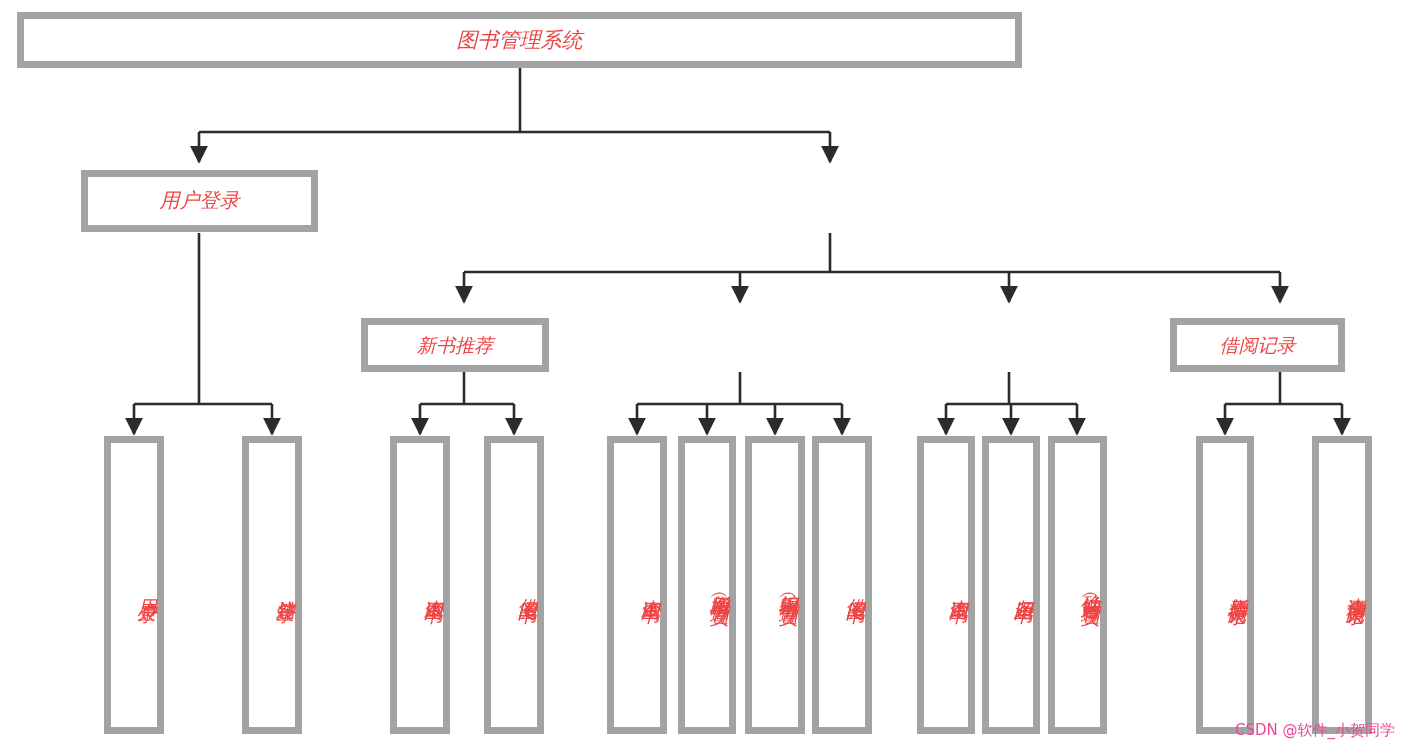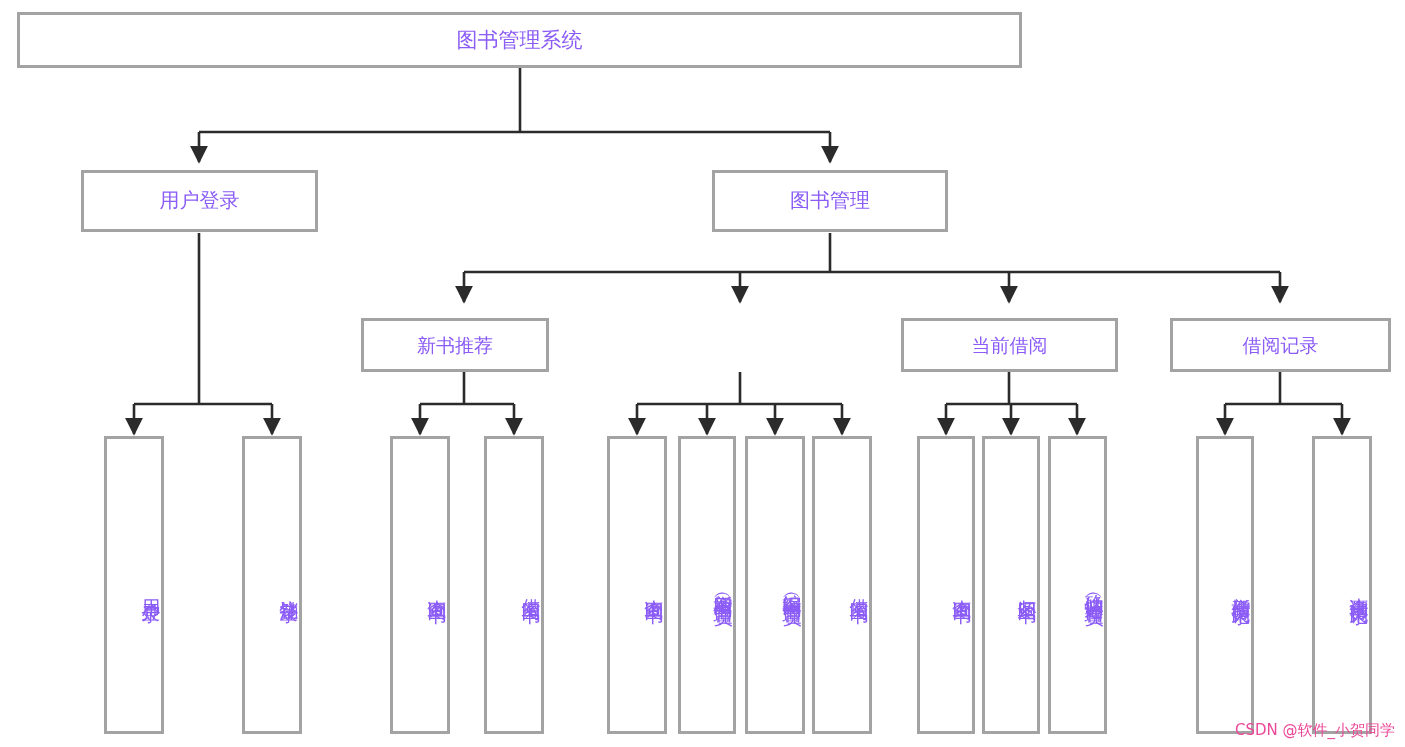--- a/index.html
+++ b/index.html
@@ -21,27 +21,28 @@
   #diagram-svg {
     position: absolute;
     left: 0;
     top: 0;
     width: 1405px;
     height: 747px;
   }
   .node {
     position: absolute;
     box-sizing: border-box;
-    border: 3px solid #a3a3a3;
+    border: 7px solid #a3a3a3;
     background: #ffffff;
     display: flex;
     align-items: center;
     justify-content: center;
     text-align: center;
-    color: #8b5cf6;
+    color: #ef4444;
+    font-style: italic;
   }
   .node .label {
     display: block;
     line-height: 1.08;
   }
   .node.level0 { font-size: 21px; }
   .node.level1 { font-size: 20px; }
   .node.level2 { font-size: 19px; }
   .node.leaf {
     font-size: 19px;
@@ -135,34 +136,28 @@
   </svg>
 
   <div class="node level0" style="left:17px; top:12px; width:1005px; height:56px;">
     <span class="label">图书管理系统</span>
   </div>
 
   <div class="node level1" style="left:81px; top:170px; width:237px; height:62px;">
     <span class="label">用户登录</span>
   </div>
 
-  <div class="node level1" style="left:712px; top:170px; width:236px; height:62px;">
-    <span class="label">图书管理</span>
-  </div>
 
   <div class="node level2" style="left:361px; top:318px; width:188px; height:54px;">
     <span class="label">新书推荐</span>
   </div>
 
 
-  <div class="node level2" style="left:901px; top:318px; width:217px; height:54px;">
-    <span class="label">当前借阅</span>
-  </div>
-
-  <div class="node level2" style="left:1170px; top:318px; width:221px; height:54px;">
+
+  <div class="node level2" style="left:1170px; top:318px; width:175px; height:54px;">
     <span class="label">借阅记录</span>
   </div>
 
   <div class="node leaf" style="left:104px; top:436px; width:60px; height:298px;">
     <span class="label">用户登录</span>
   </div>
 
   <div class="node leaf" style="left:242px; top:436px; width:60px; height:298px;">
     <span class="label">注销登录</span>
   </div>

